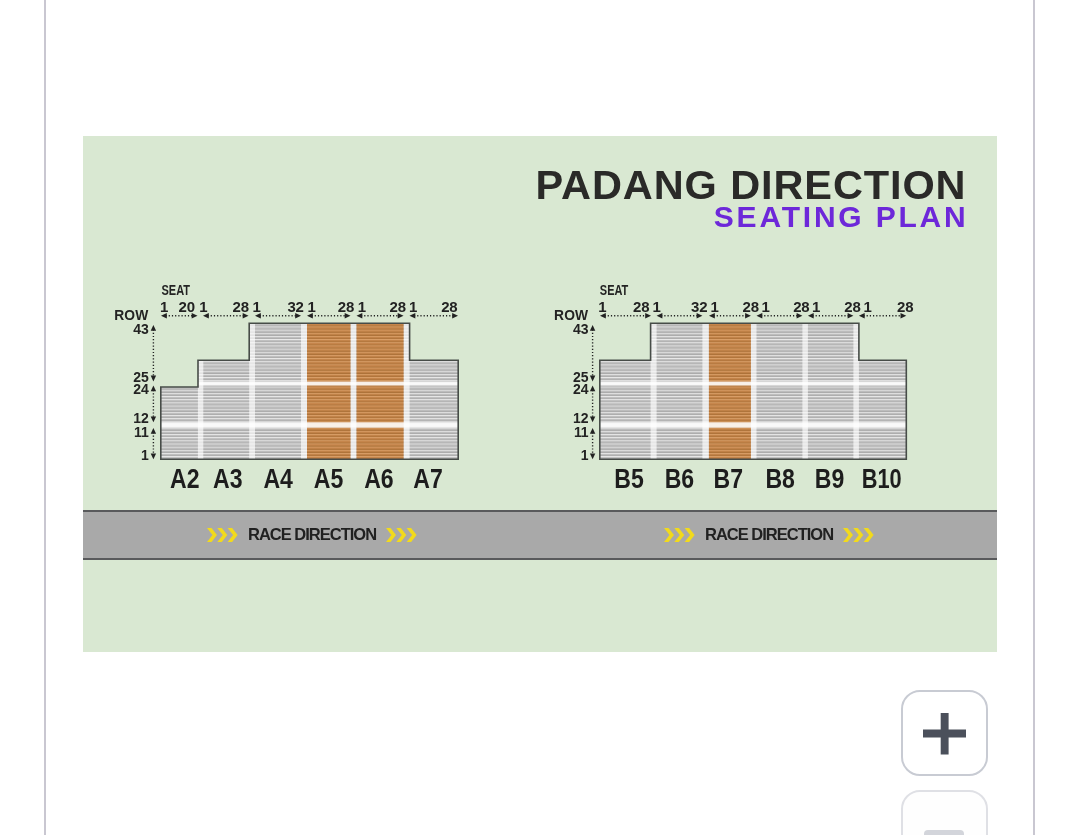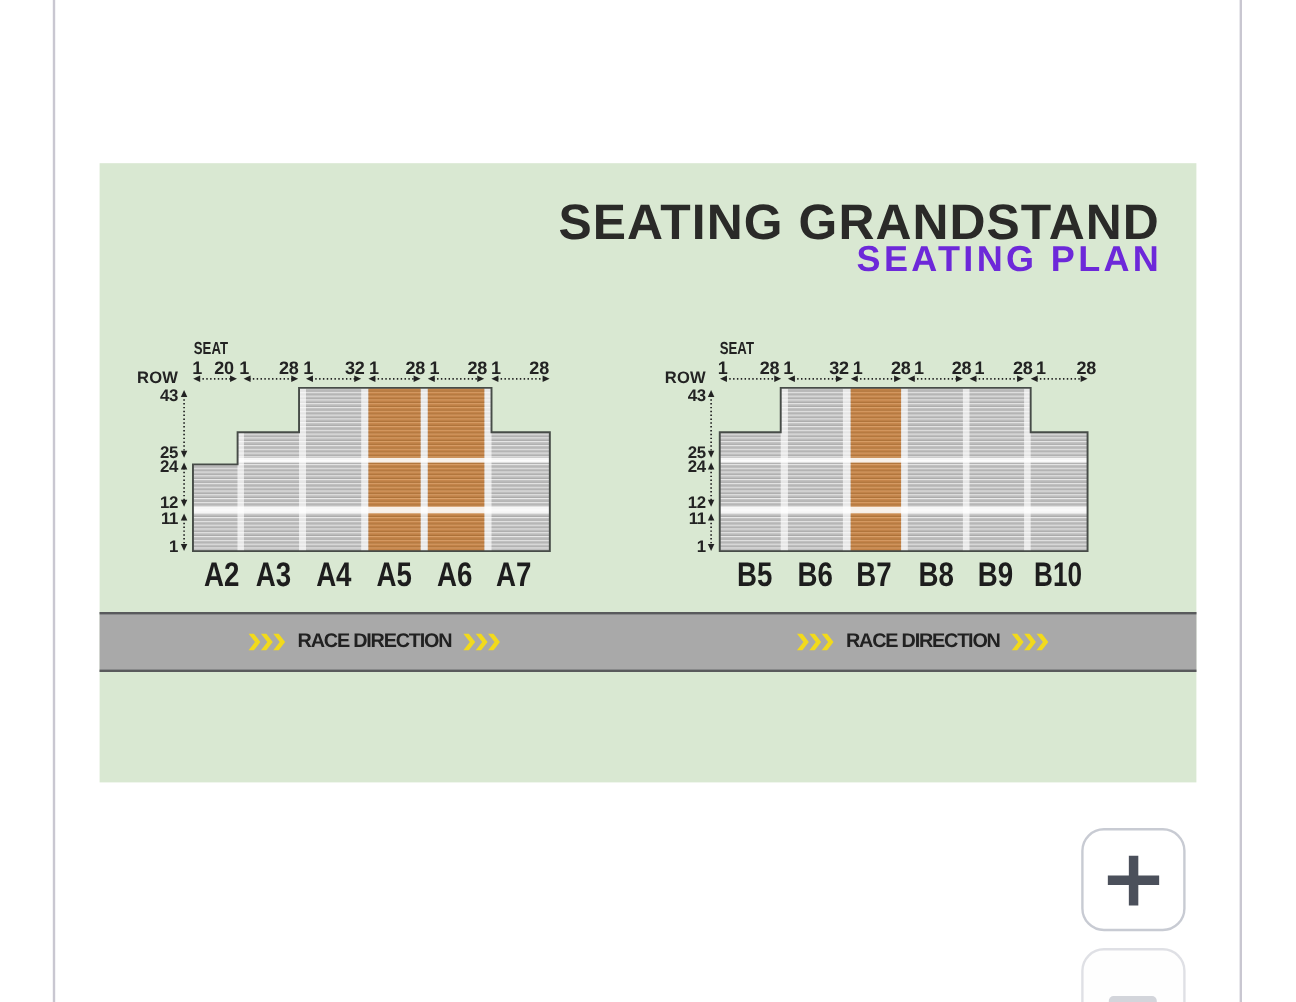--- a/index.html
+++ b/index.html
@@ -9,21 +9,21 @@
 </style>
 </head>
 <body>
 
 <div class="abs" style="left:44.2px;top:0;width:2.2px;height:835px;background:#c9c7d1;"></div>
 
 <div class="abs" style="left:1033.2px;top:0;width:2.2px;height:835px;background:#c9c7d1;"></div>
 
 <div class="abs" style="left:83px;top:136px;width:914px;height:515.5px;background:#d9e8d2;"></div>
 
-<div class="abs" id="title1" style="right:113.5px;top:163.5px;font-size:41.5px;font-weight:bold;color:#2a2a28;letter-spacing:0.9px;white-space:nowrap;line-height:1;">SEATING GRANDSTAND</div>
+<div class="abs" id="title1" style="right:113.5px;top:163.5px;font-size:41.5px;font-weight:bold;color:#2a2a28;letter-spacing:0.9px;white-space:nowrap;line-height:1;">PADANG DIRECTION</div>
 
 <div class="abs" id="title2" style="right:111.5px;top:201.5px;font-size:30px;font-weight:bold;color:#6d28d9;letter-spacing:2.8px;white-space:nowrap;line-height:1;">SEATING PLAN</div>
 
 <div class="abs" style="left:83px;top:510.2px;width:914px;height:49.4px;background:#a9a9a9;border-top:2.4px solid #595a5c;border-bottom:2.4px solid #595a5c;box-sizing:border-box;"></div>
 
 <div class="abs" style="left:207px;top:527.6px;height:14px;display:flex;align-items:center;gap:10px;">
   <svg width="31" height="14" viewBox="0 0 31 14">
       <g fill="#f2da1c">
         <polygon points="0,0 4.5,0 10,7 4.5,14 0,14 5.5,7"></polygon>
         <polygon points="10.3,0 14.8,0 20.3,7 14.8,14 10.3,14 15.8,7"></polygon>

